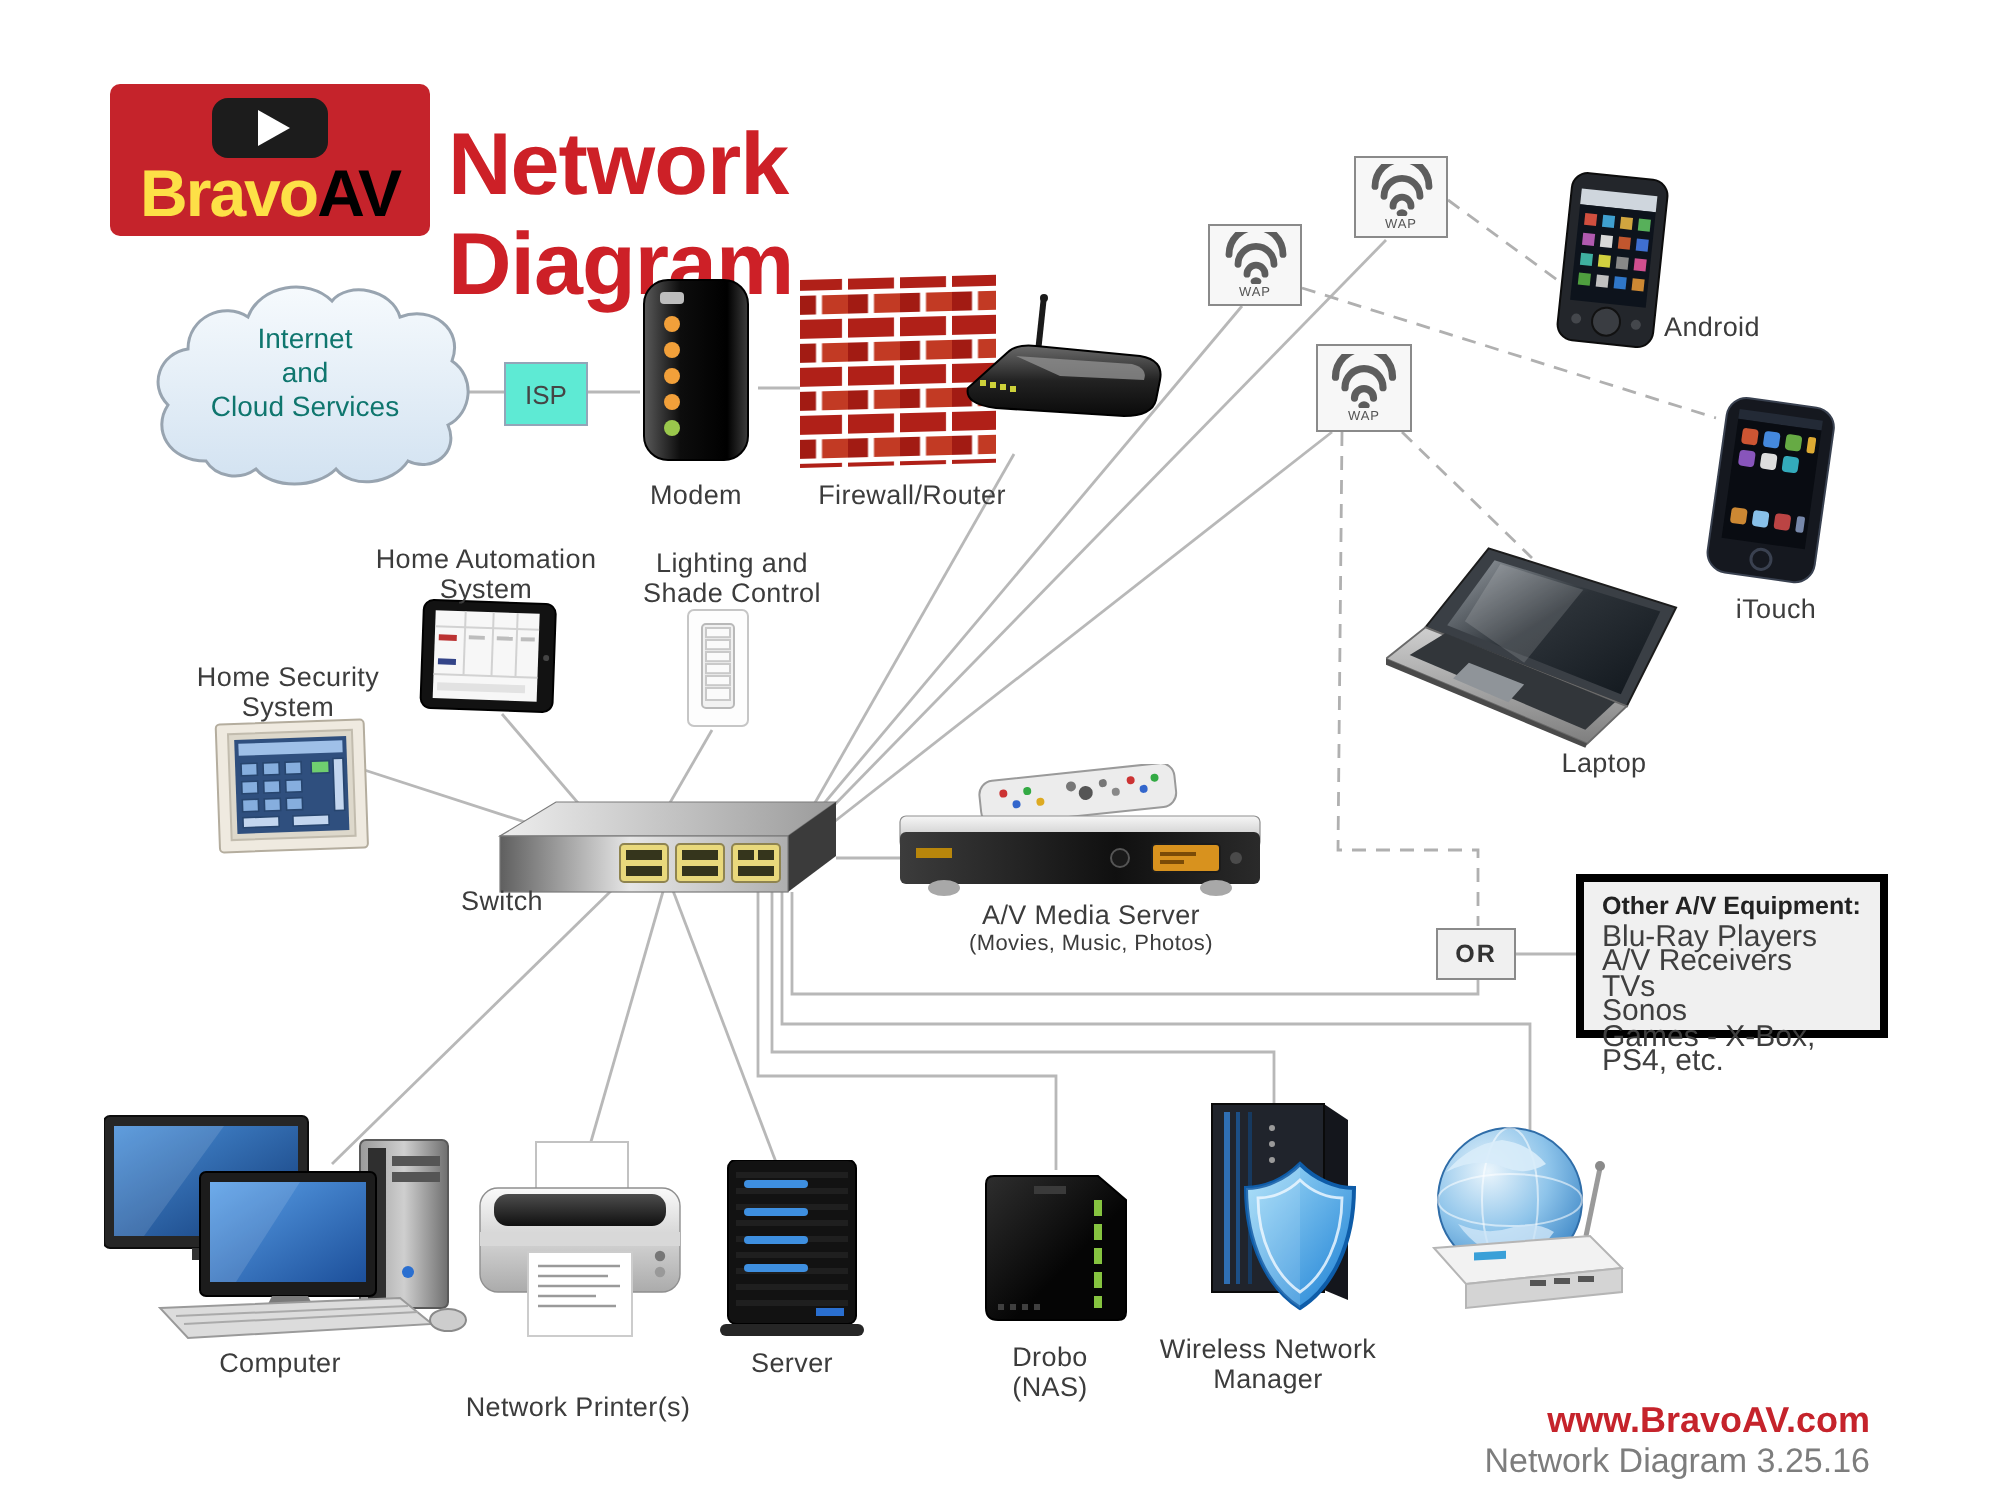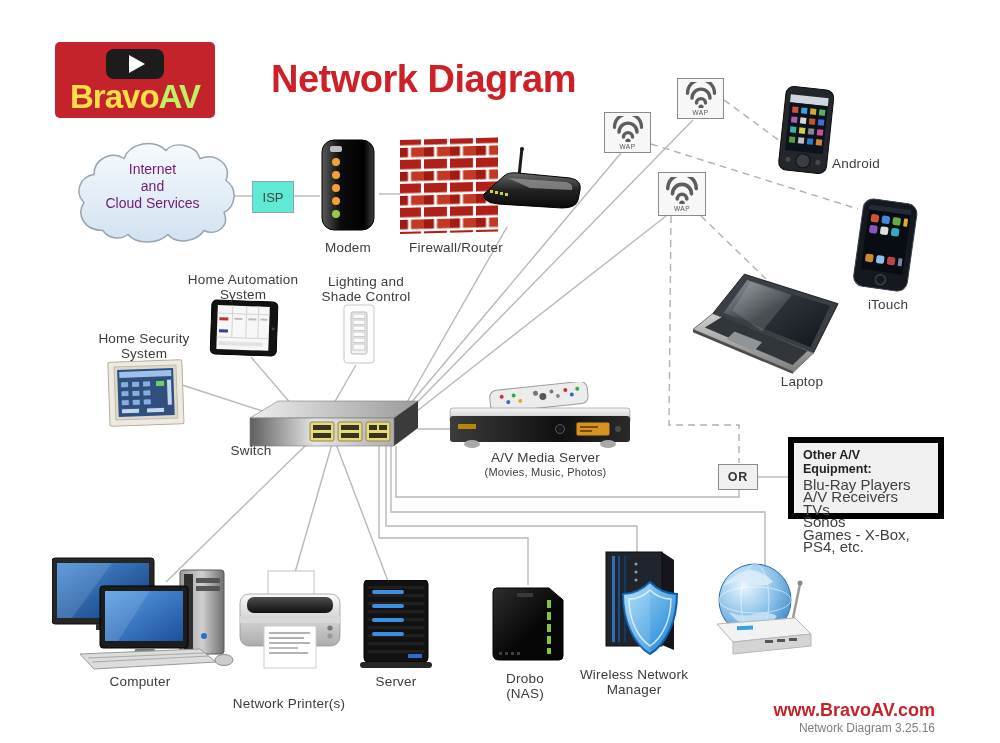--- a/index.html
+++ b/index.html
@@ -12,45 +12,45 @@
        text-align:center;letter-spacing:.2px;}
   .lbl.left{text-align:left;}
   
   .logo{left:55px;top:42px;width:160px;height:76px;background:#c5232b;border-radius:5px;
         display:flex;flex-direction:column;align-items:center;justify-content:flex-start;}
   .logo .play{margin-top:7px;width:58px;height:30px;background:#1c1c1c;border-radius:8px;
         display:flex;align-items:center;justify-content:center;}
   .logo .tri{width:0;height:0;border-left:16px solid #fff;border-top:9px solid transparent;
         border-bottom:9px solid transparent;margin-left:3px;}
   .logo .word{font-size:33px;font-weight:bold;line-height:34px;letter-spacing:-1px;margin-top:1px;}
-  .logo .w1{color:#fde047;} .logo .w2{color:#bef264;}
-  .title{left:246px;top:58px;width:330px;font-size:38px;font-weight:bold;color:#cd2027;
-         letter-spacing:-.5px;text-align:right;}
+  .logo .w1{color:#fde047;} .logo .w2{color:#000000;}
+  .title{left:224px;top:58px;width:330px;font-size:44px;font-weight:bold;color:#cd2027;
+         letter-spacing:-.5px;}
   
   .cloud{left:70px;top:135px;width:165px;height:115px;}
   .cloud .txt{position:absolute;left:0;top:26px;width:100%;text-align:center;
-        font-size:14px;line-height:17px;color:#701a75;}
+        font-size:14px;line-height:17px;color:#0f766e;}
   
   .sbox{background:#f3f3f3;border:1px solid #8a8a8a;display:flex;align-items:center;
         justify-content:center;font-size:13px;color:#454545;}
   .ispbox{left:252px;top:181px;width:42px;height:32px;background:#5eead4;border-color:#93a5b8;}
   .orbox{left:718px;top:464px;width:40px;height:26px;font-weight:bold;font-size:12.5px;
         letter-spacing:1px;color:#333;background:#f0f0f0;}
   .wap{background:#f7f7f7;border:1px solid #8a8a8a;width:47px;height:41px;
        display:flex;flex-direction:column;align-items:center;justify-content:center;}
   .wap .wt{font-size:6.5px;color:#555;letter-spacing:.5px;margin-top:1px;}
   .wap1{left:604px;top:112px;} .wap2{left:677px;top:78px;} .wap3{left:658px;top:172px;width:48px;height:44px;}
   
   .otherav{left:788px;top:437px;width:156px;height:82px;background:#f0f0f0;
-        border:6px solid #000000;padding:5px 9px 4px 9px;}
+        border:4px solid #000000;padding:5px 9px 4px 9px;}
   .otherav .t{font-size:12.5px;font-weight:bold;color:#222;margin-bottom:3px;}
   .otherav .i{font-size:15px;line-height:12.4px;color:#3f3f3f;}
   
   .furl{left:735px;top:700px;width:200px;text-align:right;font-size:18px;font-weight:bold;color:#c5232b;}
-  .fver{left:735px;top:721px;width:200px;text-align:right;font-size:12px;color:#7d7d7d;}
+  .fver{left:735px;top:721px;width:200px;text-align:right;font-size:17px;color:#7d7d7d;}
   .rot6{transform:rotate(6deg);} .rot8{transform:rotate(8deg);} .rot2{transform:rotate(2deg);}
   .rotm2{transform:rotate(-2deg);}
 </style>
 </head>
 <body>
 
 <div class="stage">
 
   <svg class="wires" width="1000" height="743">
     <g stroke="#b8b8b8" stroke-width="1.4" fill="none">

